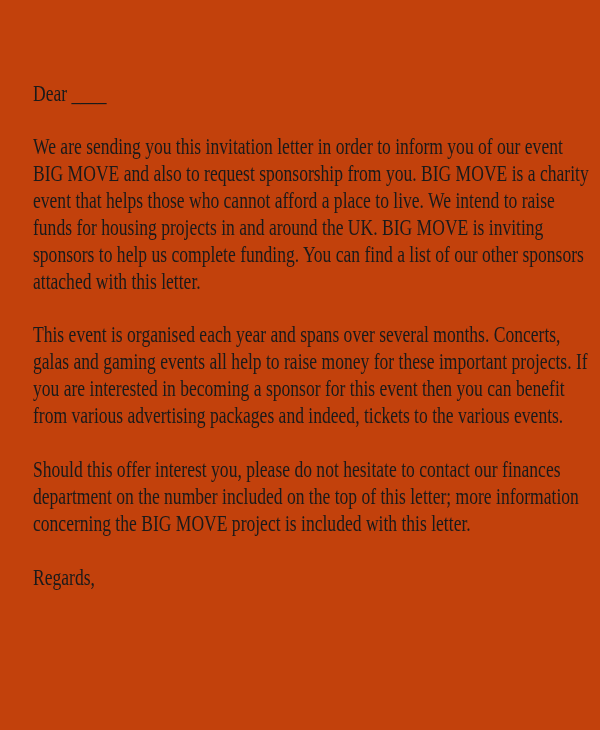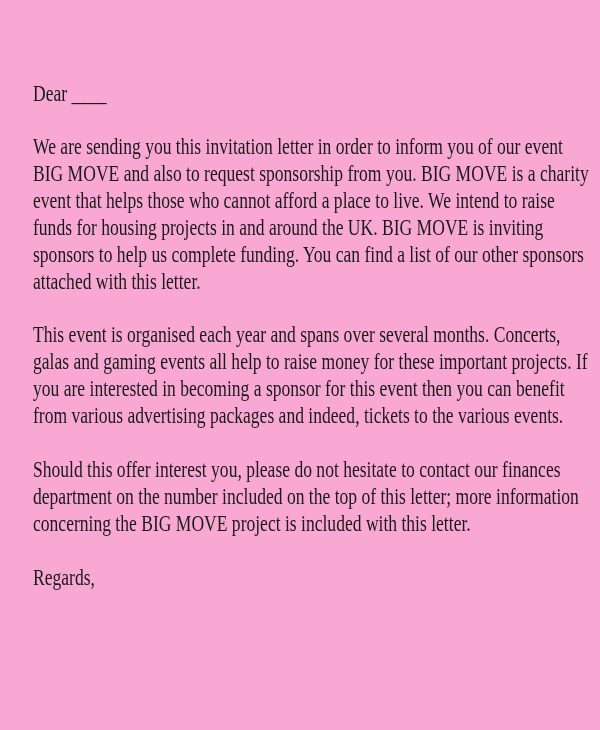--- a/index.html
+++ b/index.html
@@ -1,19 +1,19 @@
 <!DOCTYPE html>
 <html><head>
   <meta charset="utf-8">
   <style>
     html, body { margin: 0; padding: 0; background: #ffffff; }
     body { width: 600px; height: 730px; overflow: hidden; position: relative; }
     .page {
       position: absolute; left: 0; top: 0; width: 600px; height: 730px;
-      background: #f9a8d4;
+      background: #c2410c;
     }
     .line {
       position: absolute; left: 33px;
       font-family: "Liberation Serif", serif;
       font-size: 22.5px;
       color: #1a1a1a;
       white-space: nowrap;
       transform-origin: 0 0;
       transform: scaleX(0.78);
       line-height: 27px;

